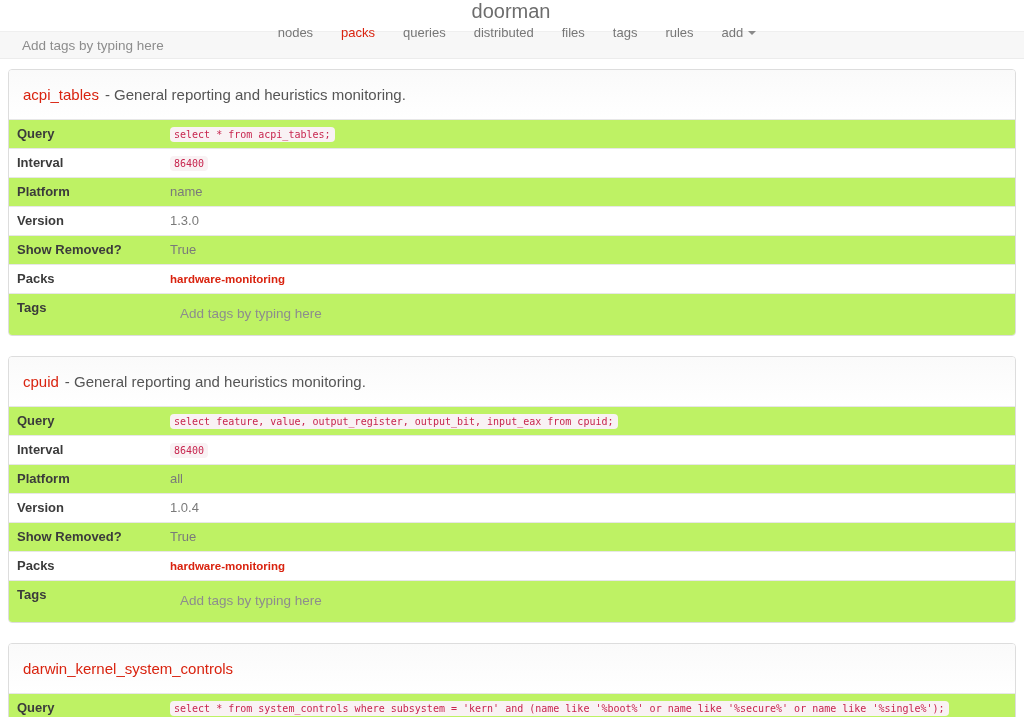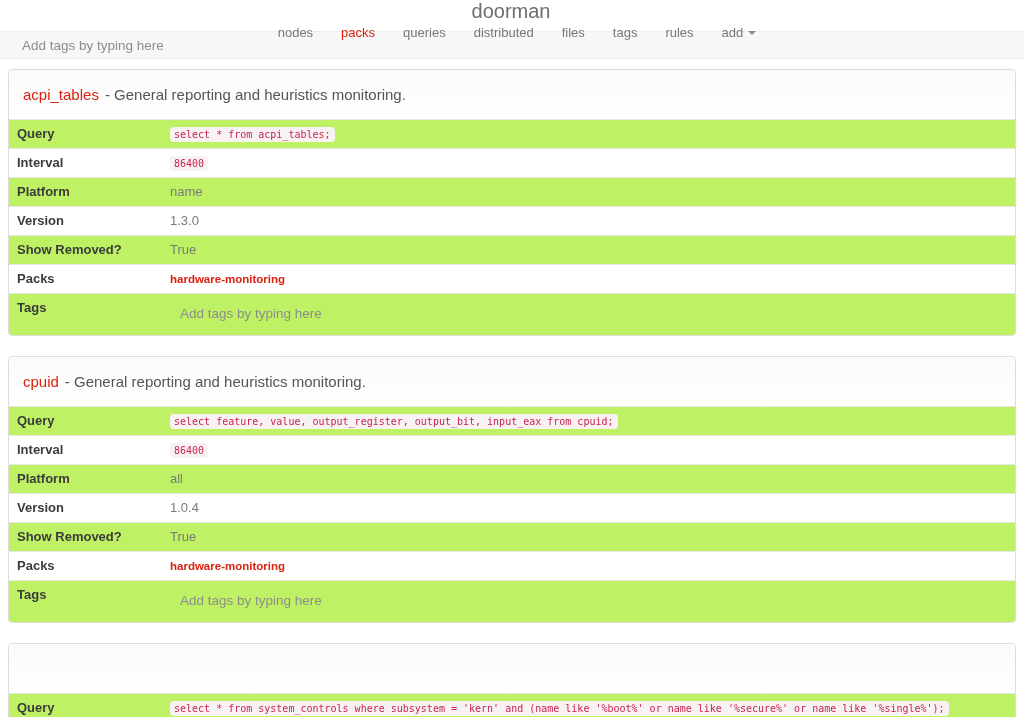--- a/index.html
+++ b/index.html
@@ -159,20 +159,21 @@
       <tr class="striped tags-row">
         <th class="prop-label">Tags</th>
         <td class="prop-value"><input type="text" class="tags-input" placeholder="Add tags by typing here" style=""></td>
       </tr>
     </tbody>
       </table>
   </section>
 
   <section class="panel">
     <header class="panel-heading">
+      <a href="#" class="panel-title-link">darwin_kernel_system_controls</a>
     </header>
     <table class="props">
       <tbody>
           <tr class="striped">
         <th class="prop-label">Query</th>
         <td class="prop-value code-cell"><code class="sql">select * from system_controls where subsystem = 'kern' and (name like '%boot%' or name like '%secure%' or name like '%single%');</code></td>
       </tr>
     </tbody>
       </table>
   </section>

